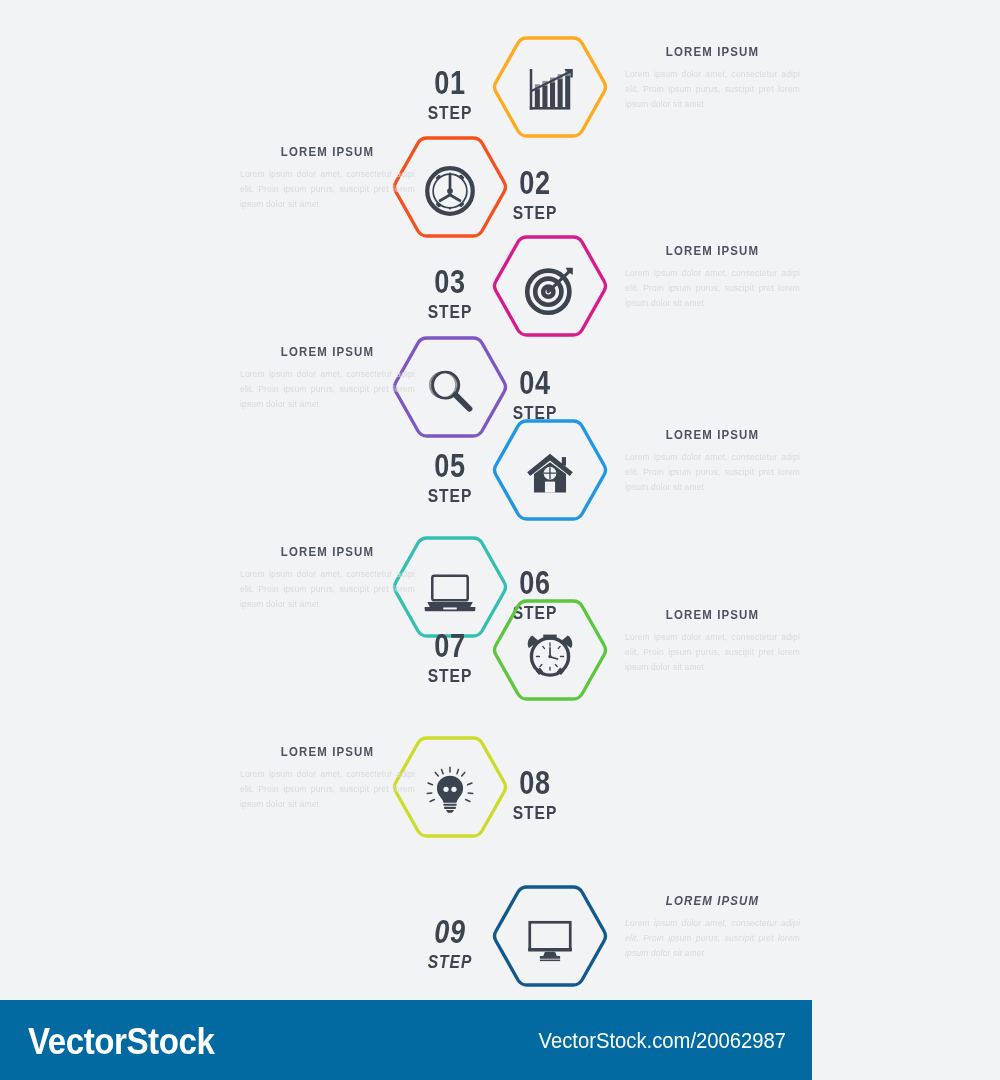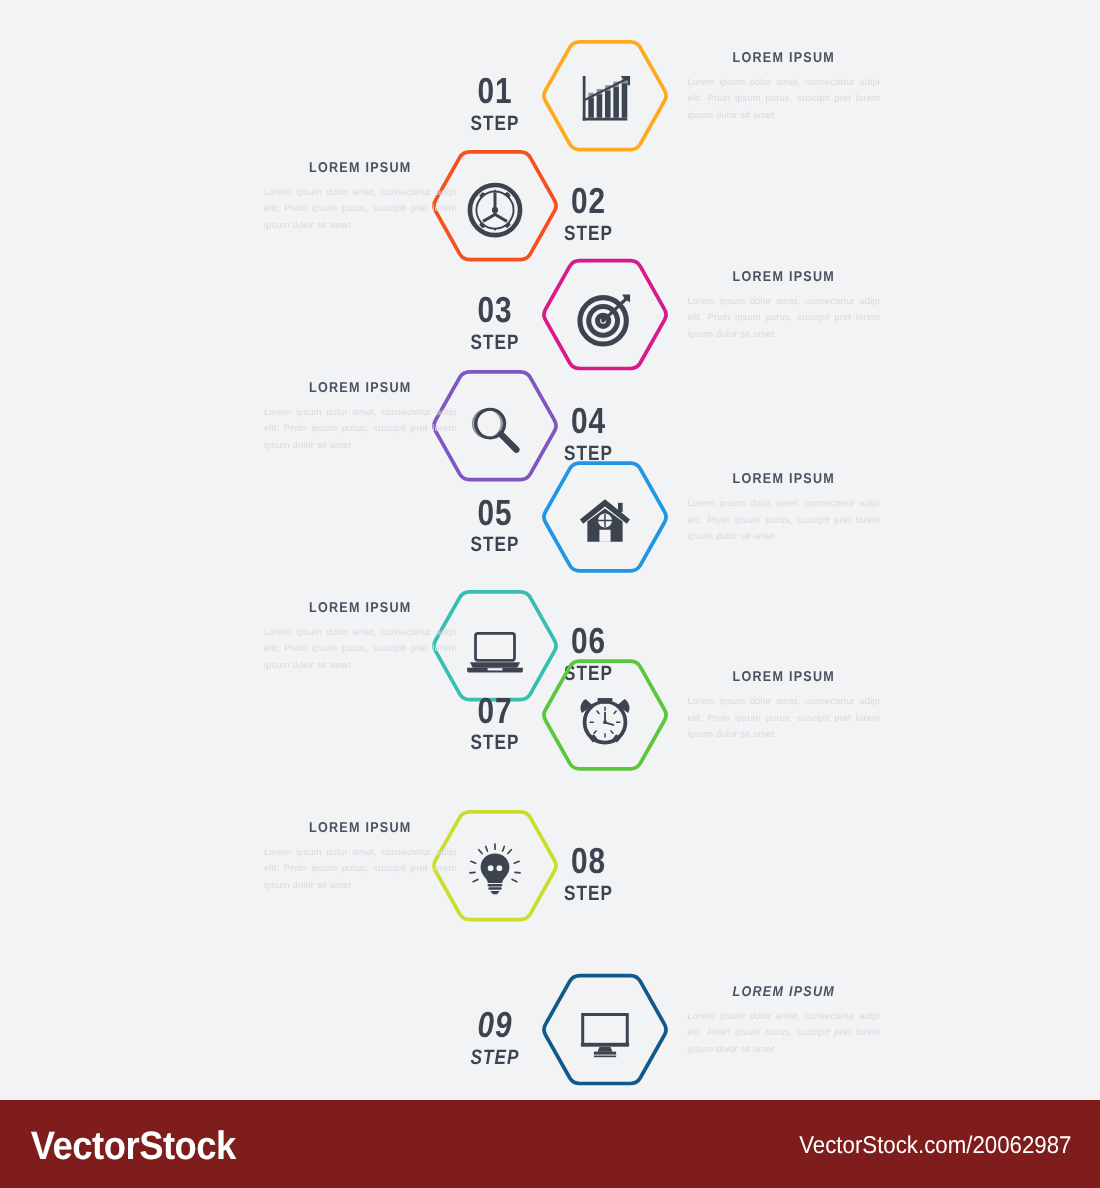--- a/index.html
+++ b/index.html
@@ -48,21 +48,21 @@
     font-family:"Liberation Sans Narrow","Liberation Sans",sans-serif;
     font-size:13px;font-weight:700;letter-spacing:1.3px;
     color:#4a5260;text-align:center;transform:scaleX(.88);
   }
   .txt p{
     margin:0;font-size:8.5px;line-height:15px;color:#d7dadd;
     text-align:justify;letter-spacing:.15px;
   }
 
   
-  #wm{position:absolute;left:0;top:1000px;width:1000px;height:80px;background:#7f1d1d;}
+  #wm{position:absolute;left:0;top:1000px;width:812px;height:80px;background:#0369a1;}
   #wm .brand{
     position:absolute;left:28px;top:21px;color:#fff;
     font-family:"Liberation Sans Narrow","Liberation Sans",sans-serif;
     font-size:36px;font-weight:700;letter-spacing:-.5px;transform:scaleX(.92);
     transform-origin:left center;
   }
   #wm .url{
     position:absolute;right:26px;top:28px;color:#fff;
     font-family:"Liberation Sans Narrow","Liberation Sans",sans-serif;
     font-size:22px;letter-spacing:0;transform:scaleX(.92);

